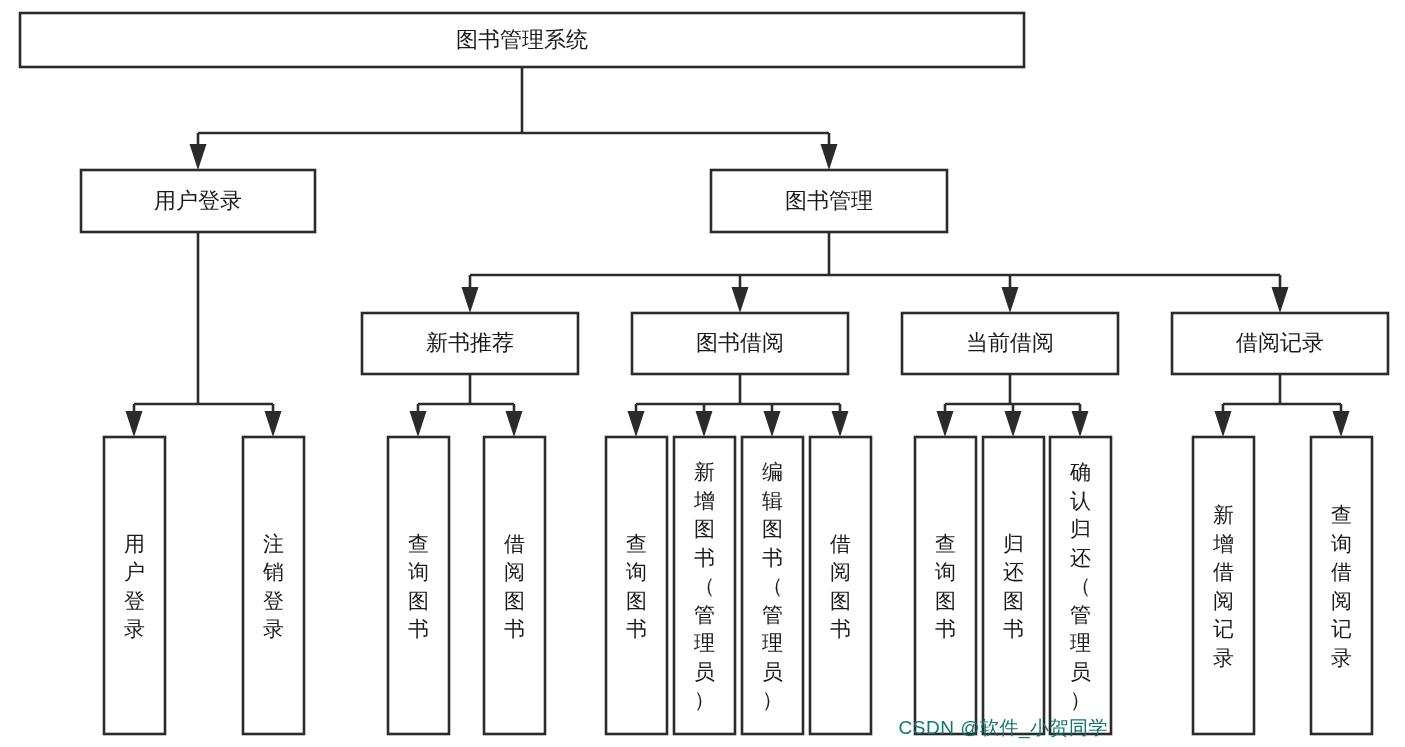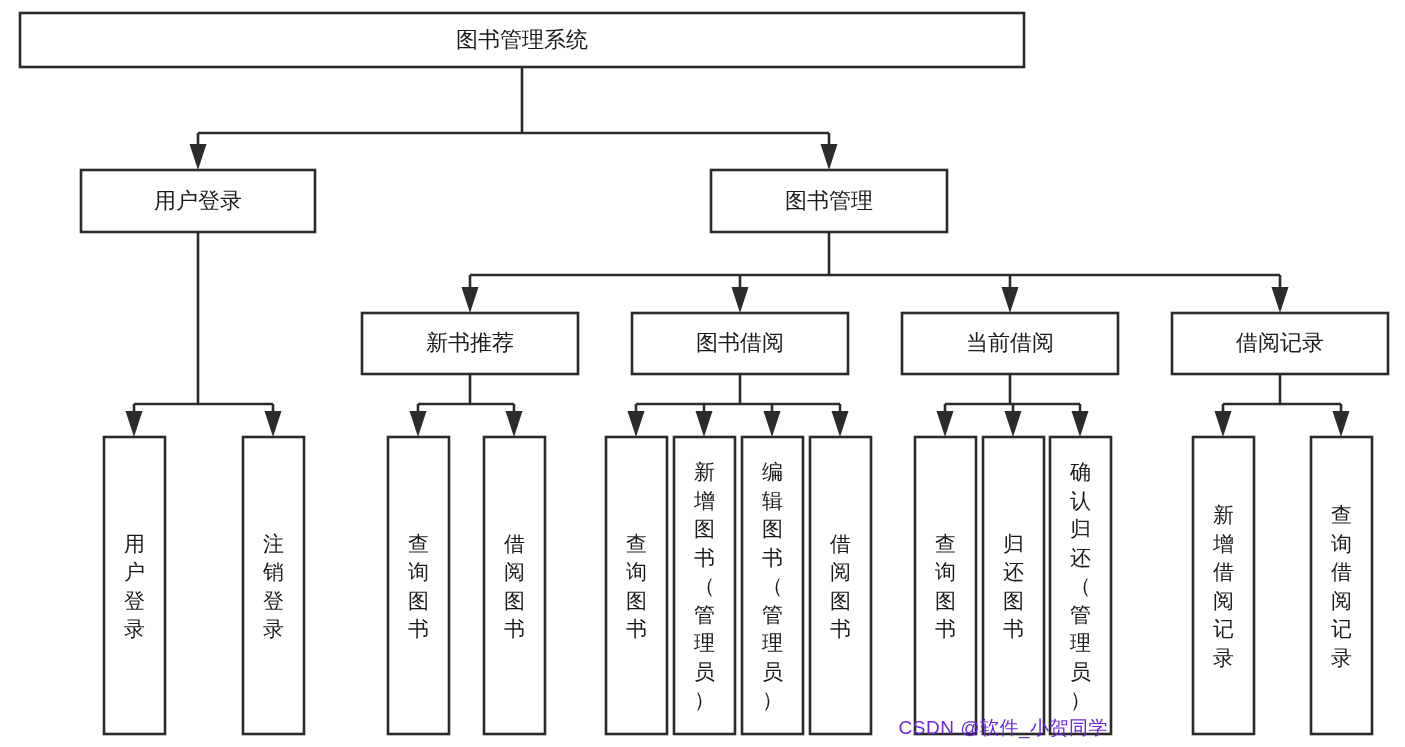--- a/index.html
+++ b/index.html
@@ -56,21 +56,21 @@
     font-size: 21px;
     fill: #1a1a1a;
     text-anchor: middle;
   }
   .watermark-text {
     position: absolute;
     right: 10px;
     bottom: 6px;
     font-family: "Liberation Sans", "DejaVu Sans", sans-serif;
     font-size: 19px;
-    color: #6d28d9;
+    color: #0f766e;
     white-space: nowrap;
     letter-spacing: 0.5px;
     user-select: none;
   }
 </style>
 </head>
 <body>
 
 <div id="diagram-root">
   <svg id="flowchart" viewBox="0 0 1405 747" xmlns="http://www.w3.org/2000/svg">

